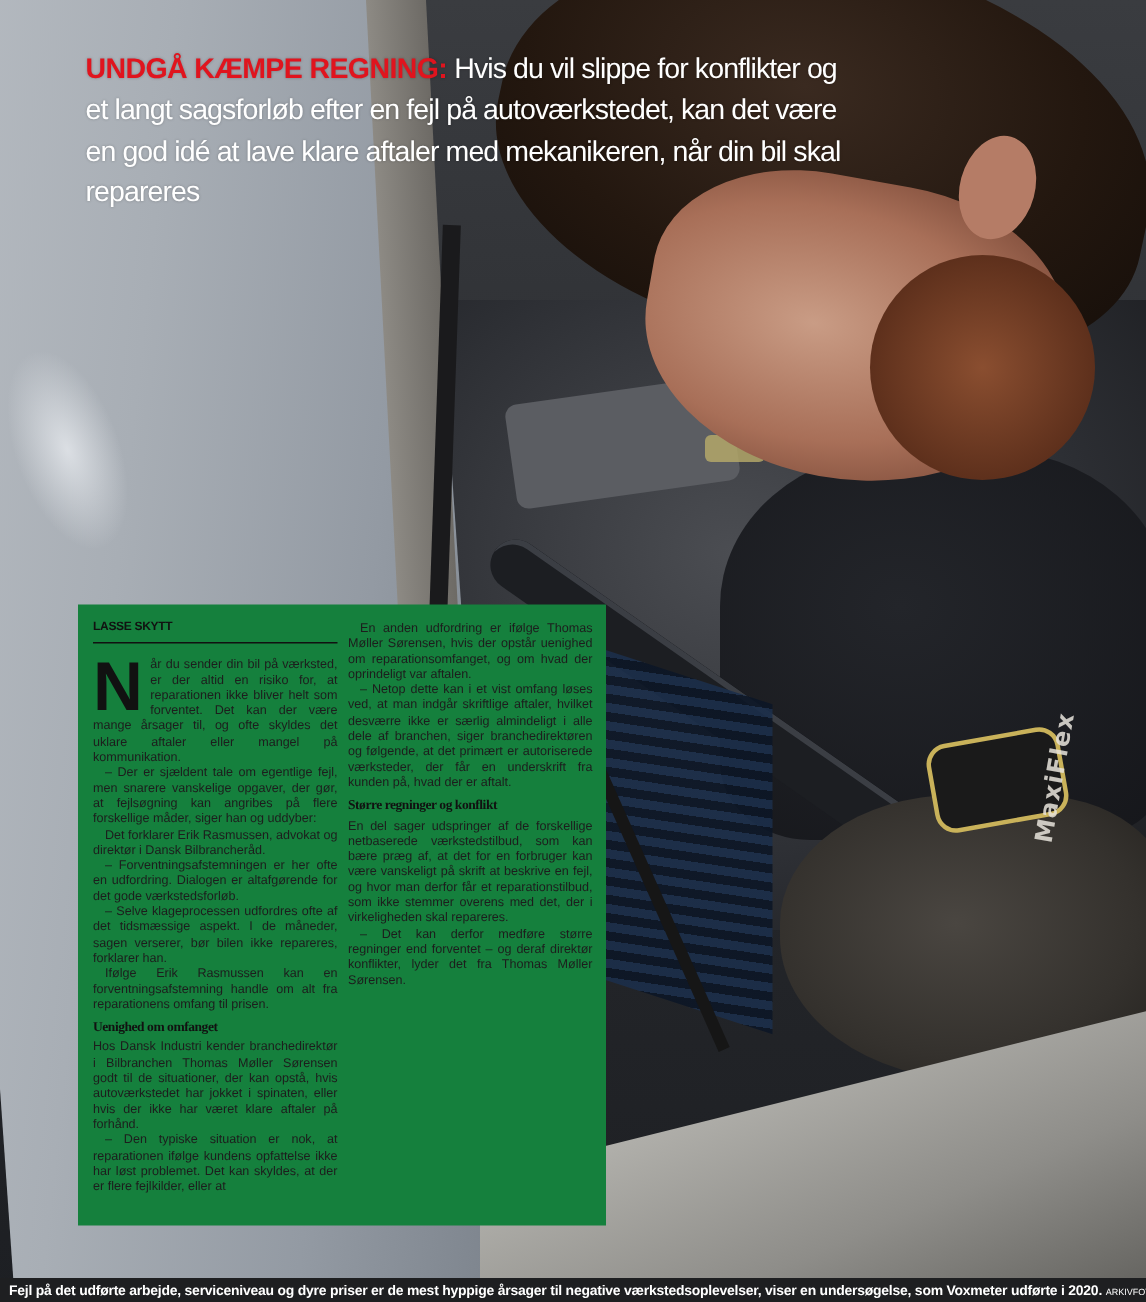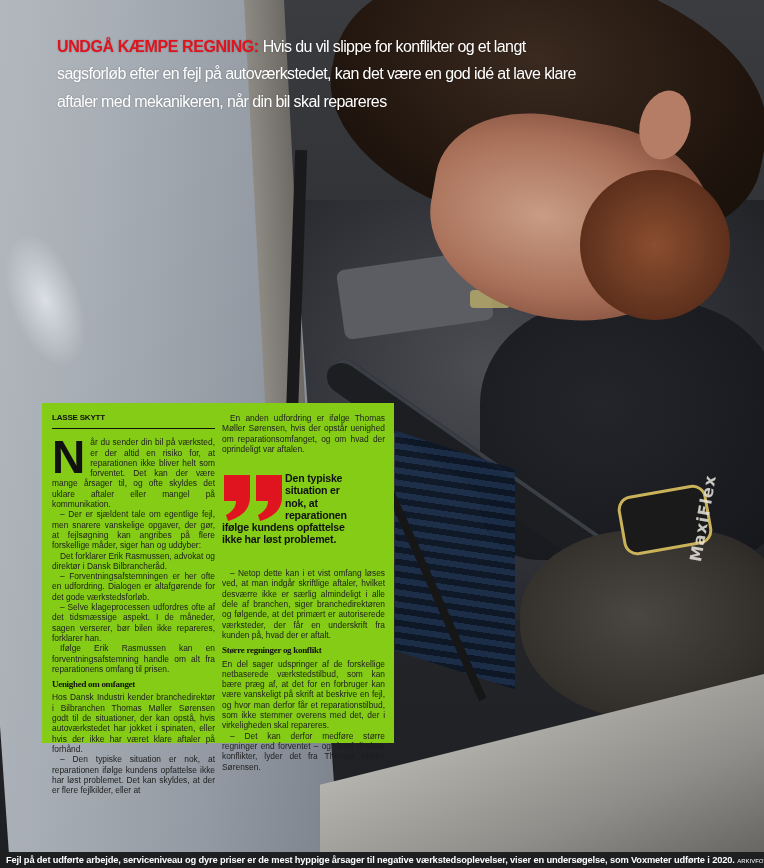--- a/index.html
+++ b/index.html
@@ -44,26 +44,26 @@
   .glove-cuff { position: absolute; left: 620px; top: 490px; width: 90px; height: 60px; background: #1a1a1a;
     border: 3px solid #c9b25a; border-radius: 14px; transform: rotate(-10deg); }
   .glove-brand { position: absolute; left: 686px; top: 560px; color: #e8e4dc; font-family: "DejaVu Sans", sans-serif; font-weight: bold; font-size: 16px; transform: rotate(-80deg); transform-origin: left top; opacity: .85; letter-spacing: 1px; }
   .fender { position: absolute; left: 320px; top: 720px; width: 520px; height: 200px;
     background: linear-gradient(170deg, #b4b3ae 0%, #8e8d89 50%, #5a5955 100%);
     transform: skewY(-14deg); }
   .tool { position: absolute; left: 430px; top: 470px; width: 8px; height: 240px; background: #161616; transform: rotate(-24deg); }
 
   
   .headline { position: absolute; left: 57px; top: 33px; width: 520px; color: #ffffff;
-    font-family: "Liberation Sans", sans-serif; font-size: 16px; line-height: 27.3px; letter-spacing: -0.6px;
+    font-family: "Liberation Sans", sans-serif; font-size: 19px; line-height: 27.3px; letter-spacing: -0.6px;
     text-shadow: 0 0 2px rgba(0,0,0,0.25); }
   .headline .kicker { color: #e0141e; font-weight: bold; letter-spacing: -0.4px; }
 
   
-  .article { position: absolute; left: 42px; top: 403px; width: 352px; height: 340px; background: #84cc16; padding: 10px 10px 0 10px; }
+  .article { position: absolute; left: 52px; top: 403px; width: 352px; height: 414px; background: #15803d; padding: 10px 10px 0 10px; }
   .col { position: absolute; top: 10px; width: 163px; font-family: "Liberation Sans", sans-serif; font-size: 8.4px; line-height: 10.3px; color: #1d1d1d; text-align: justify; hyphens: manual; }
   .col.left { left: 10px; }
   .col.right { left: 180px; }
   .byline { font-family: "Liberation Sans", sans-serif; font-weight: bold; font-size: 8px; letter-spacing: -0.2px; color: #111; padding-bottom: 5px; border-bottom: 1px solid #111; margin-bottom: 8px; }
   .dropcap-wrap { position: relative; }
   .dropcap { float: left; font-family: "Liberation Sans", sans-serif; font-weight: bold; font-size: 46px; line-height: 36px; height: 38px; margin: 2px 5px 0 0; color: #111; }
   .p { text-indent: 0; }
   .p.ind { text-indent: 8px; }
   .subhead { font-family: Liberation Serif, serif; font-weight: bold; font-size: 9px; letter-spacing: -0.3px; color: #111; margin: 5px 0 3px 0; text-align: left; }
 
@@ -120,34 +120,20 @@
     <div class="p ind">– Selve klageprocessen udfordres ofte af det tidsmæssige aspekt. I de måneder, sagen verserer, bør bilen ikke repareres, forklarer han.</div>
     <div class="p ind">Ifølge Erik Rasmussen kan en forventningsafstemning handle om alt fra reparationens omfang til prisen.</div>
     <div class="subhead">Uenighed om omfanget</div>
     <div class="p">Hos Dansk Industri kender branchedirektør i Bilbranchen Thomas Møller Sørensen godt til de situationer, der kan opstå, hvis autoværkstedet har jokket i spinaten, eller hvis der ikke har været klare aftaler på forhånd.</div>
     <div class="p ind">– Den typiske situation er nok, at reparationen ifølge kundens opfattelse ikke har løst problemet. Det kan skyldes, at der er flere fejlkilder, eller at</div>
   </div>
 
   <div class="col right">
     <div class="p ind">En anden udfordring er ifølge Thomas Møller Sørensen, hvis der opstår uenighed om reparationsomfanget, og om hvad der oprindeligt var aftalen.</div>
 
-    <div class="quote">
-      <svg class="quote-marks" viewBox="0 0 62 46">
-        <path d="M2 0 H28 V22 C28 34 20 42 6 46 L4 40 C12 36 14 30 14 26 H2 Z" fill="#e0141e"></path>
-        <path d="M34 0 H60 V22 C60 34 52 42 38 46 L36 40 C44 36 46 30 46 26 H34 Z" fill="#e0141e"></path>
-      </svg>
-      <div class="quote-text">
-        <span class="line-indent">Den typiske</span>
-        <span class="line-indent">situation er</span>
-        <span class="line-indent">nok, at</span>
-        <span class="line-indent">reparationen</span>
-        <span class="line-full">ifølge kundens opfattelse</span>
-        <span class="line-full">ikke har løst problemet.</span>
-      </div>
-    </div>
 
     <div class="p ind">– Netop dette kan i et vist omfang løses ved, at man indgår skriftlige aftaler, hvilket desværre ikke er særlig almindeligt i alle dele af branchen, siger branchedirektøren og følgende, at det primært er autoriserede værksteder, der får en underskrift fra kunden på, hvad der er aftalt.</div>
     <div class="subhead">Større regninger og konflikt</div>
     <div class="p">En del sager udspringer af de forskellige netbaserede værkstedstilbud, som kan bære præg af, at det for en forbruger kan være vanskeligt på skrift at beskrive en fejl, og hvor man derfor får et reparationstilbud, som ikke stemmer overens med det, der i virkeligheden skal repareres.</div>
     <div class="p ind">– Det kan derfor medføre større regninger end forventet – og deraf direktør konflikter, lyder det fra Thomas Møller Sørensen.</div>
   </div>
 </div>
 
 <div class="caption">
   <span>Fejl på det udførte arbejde, serviceniveau og dyre priser er de mest hyppige årsager til negative værkstedsoplevelser, viser en undersøgelse, som Voxmeter udførte i 2020. </span><span class="credit">ARKIVFOTO</span>

